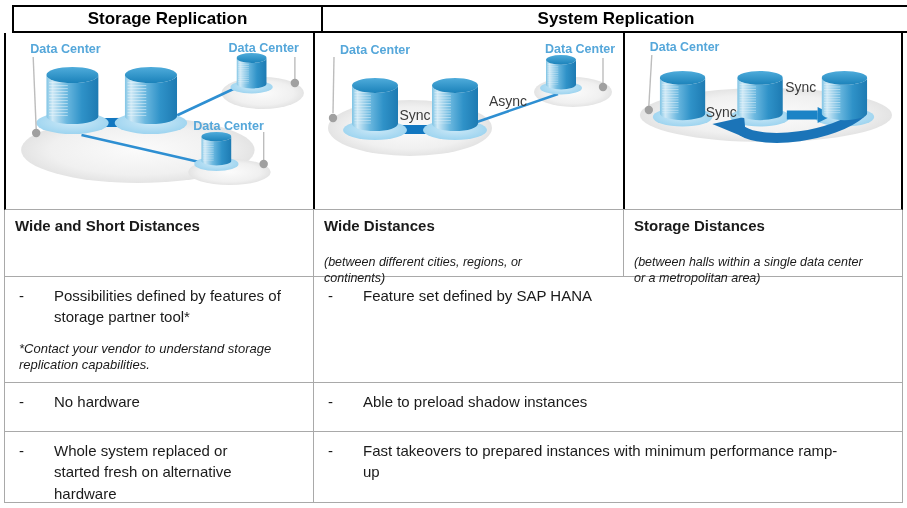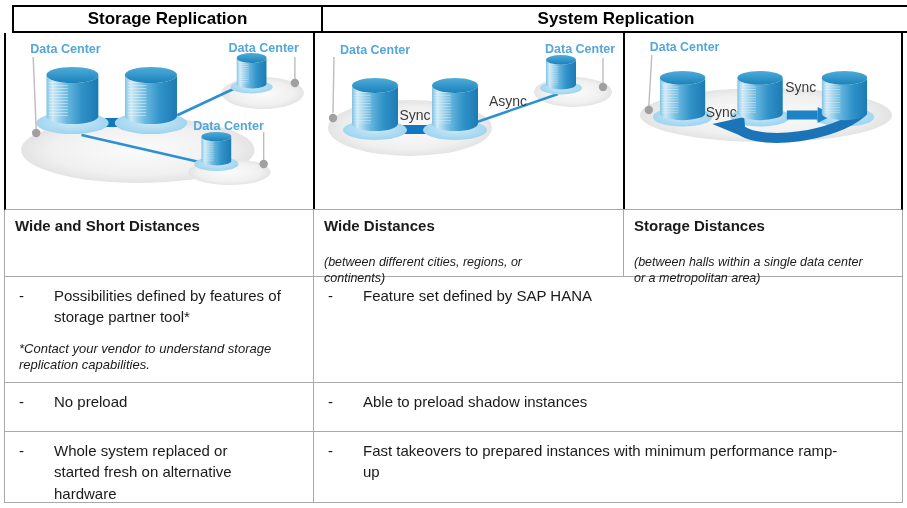--- a/index.html
+++ b/index.html
@@ -205,21 +205,21 @@
           <span class="dash">-</span>
           <span class="btxt">Feature set defined by SAP HANA</span>
         </div>
       </div>
     </div>
 
     <div class="row r-pre gray-row">
       <div class="bcell cl">
         <div class="bullet-line">
           <span class="dash">-</span>
-          <span class="btxt">No preload</span>
+          <span class="btxt">No hardware</span>
         </div>
       </div>
       <div class="bcell cr">
         <div class="bullet-line">
           <span class="dash">-</span>
           <span class="btxt">Able to preload shadow instances</span>
         </div>
       </div>
     </div>
 

